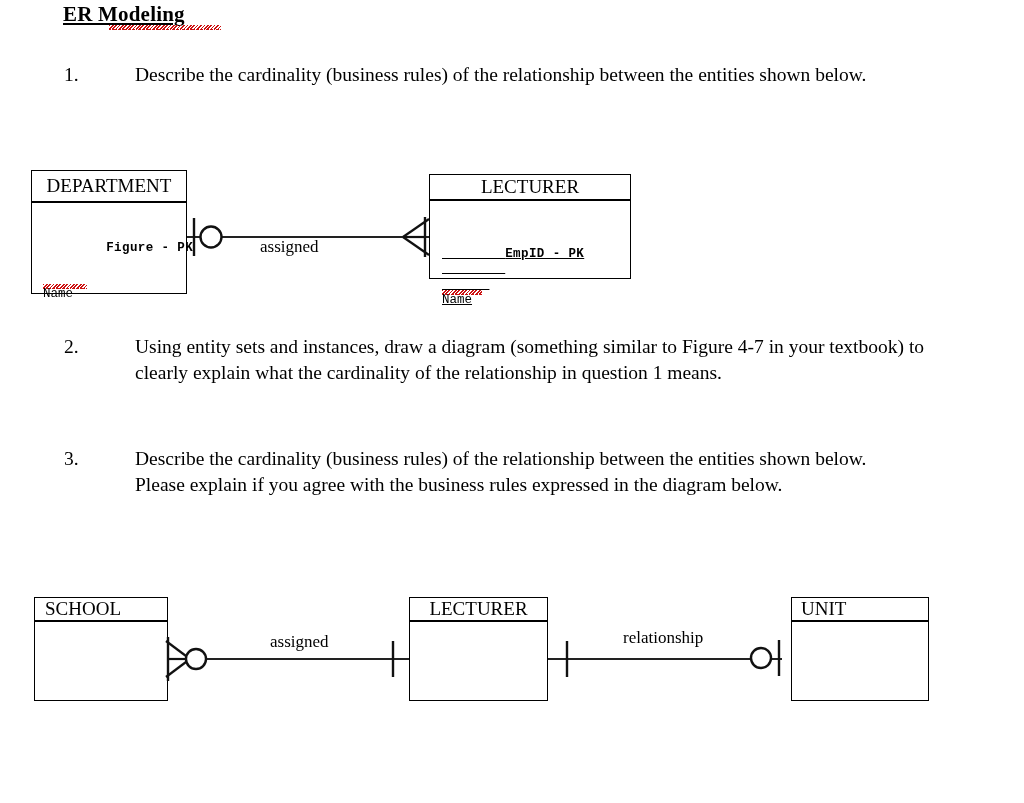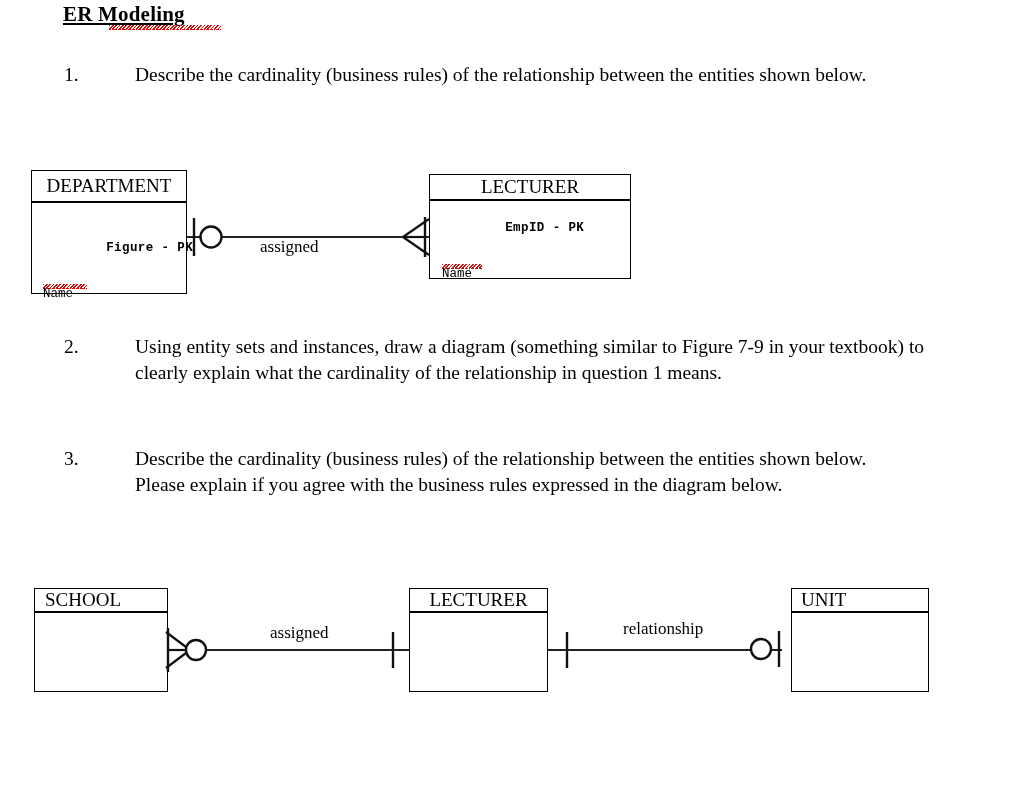--- a/index.html
+++ b/index.html
@@ -135,21 +135,21 @@
 <div class="page-title">ER Modeling</div>
 <div class="spell-squiggle title-squiggle"></div>
 
 <div class="question" id="question-1" style="width:770px;">
   <span class="q-num">1.</span>
   <span class="q-body">Describe the cardinality (business rules) of the relationship between the entities shown below.</span>
 </div>
 
 <div class="question" id="question-2" style="width:830px;">
   <span class="q-num">2.</span>
-  <span class="q-body" style="width:800px;">Using entity sets and instances, draw a diagram (something similar to Figure 7-9 in your textbook) to clearly explain what the cardinality of the relationship in question 1 means.</span>
+  <span class="q-body" style="width:800px;">Using entity sets and instances, draw a diagram (something similar to Figure 4-7 in your textbook) to clearly explain what the cardinality of the relationship in question 1 means.</span>
 </div>
 
 <div class="question" id="question-3" style="width:790px;">
   <span class="q-num">3.</span>
   <span class="q-body" style="width:740px;">Describe the cardinality (business rules) of the relationship between the entities shown below. Please explain if you agree with the business rules expressed in the diagram below.</span>
 </div>
 
 <div class="er-diagram" id="diagram-1" style="left:0; top:0; width:1022px; height:310px;margin-left:19px;">
 
   <div class="entity-box" style="left:12px; top:170px; width:156px; height:124px;">
@@ -158,21 +158,21 @@
       <span class="attr pk">
         <span>Figure - PK</span>
         <span class="attr-squiggle" style="width:44px;"></span>
       </span>
       <span class="attr">Name</span>
     </div>
   </div>
 
   <div class="entity-box" style="left:410px; top:174px; width:202px; height:105px;">
     <div class="entity-header center" style="height:26px; line-height:24px;">LECTURER</div>
-    <div class="entity-body" style="padding:4px 0 0 12px;">
+    <div class="entity-body" style="padding:30px 0 0 12px;text-decoration:underline;">
       <span class="attr pk">
         <span>EmpID - PK</span>
         <span class="attr-squiggle" style="width:40px;"></span>
       </span>
       <span class="attr">Name</span>
     </div>
   </div>
 
   <div class="rel-line" style="left:168px; top:236px; width:242px;"></div>
 
@@ -188,21 +188,21 @@
       <line x1="26" y1="4" x2="26" y2="44" stroke="#111" stroke-width="2.4"></line>
       <line x1="26" y1="24" x2="4" y2="24" stroke="#111" stroke-width="2.2"></line>
       <line x1="30" y1="6" x2="4" y2="24" stroke="#111" stroke-width="2.2"></line>
       <line x1="30" y1="42" x2="4" y2="24" stroke="#111" stroke-width="2.2"></line>
     </svg>
   </div>
 
   <div class="rel-label" style="left:241px; top:238px;">assigned</div>
 </div>
 
-<div class="er-diagram" id="diagram-2" style="left:0; top:4px; width:1024px; height:704px;">
+<div class="er-diagram" id="diagram-2" style="left:0; top:13px; width:1024px; height:704px;">
 
   <div class="entity-box" style="left:34px; top:584px; width:134px; height:104px;">
     <div class="entity-header left" style="height:24px; line-height:22px; padding-left:10px;">SCHOOL</div>
     <div class="entity-body"></div>
   </div>
 
   <div class="entity-box" style="left:791px; top:584px; width:138px; height:104px;">
     <div class="entity-header left" style="height:24px; line-height:22px; padding-left:9px;">UNIT</div>
     <div class="entity-body"></div>
   </div>

